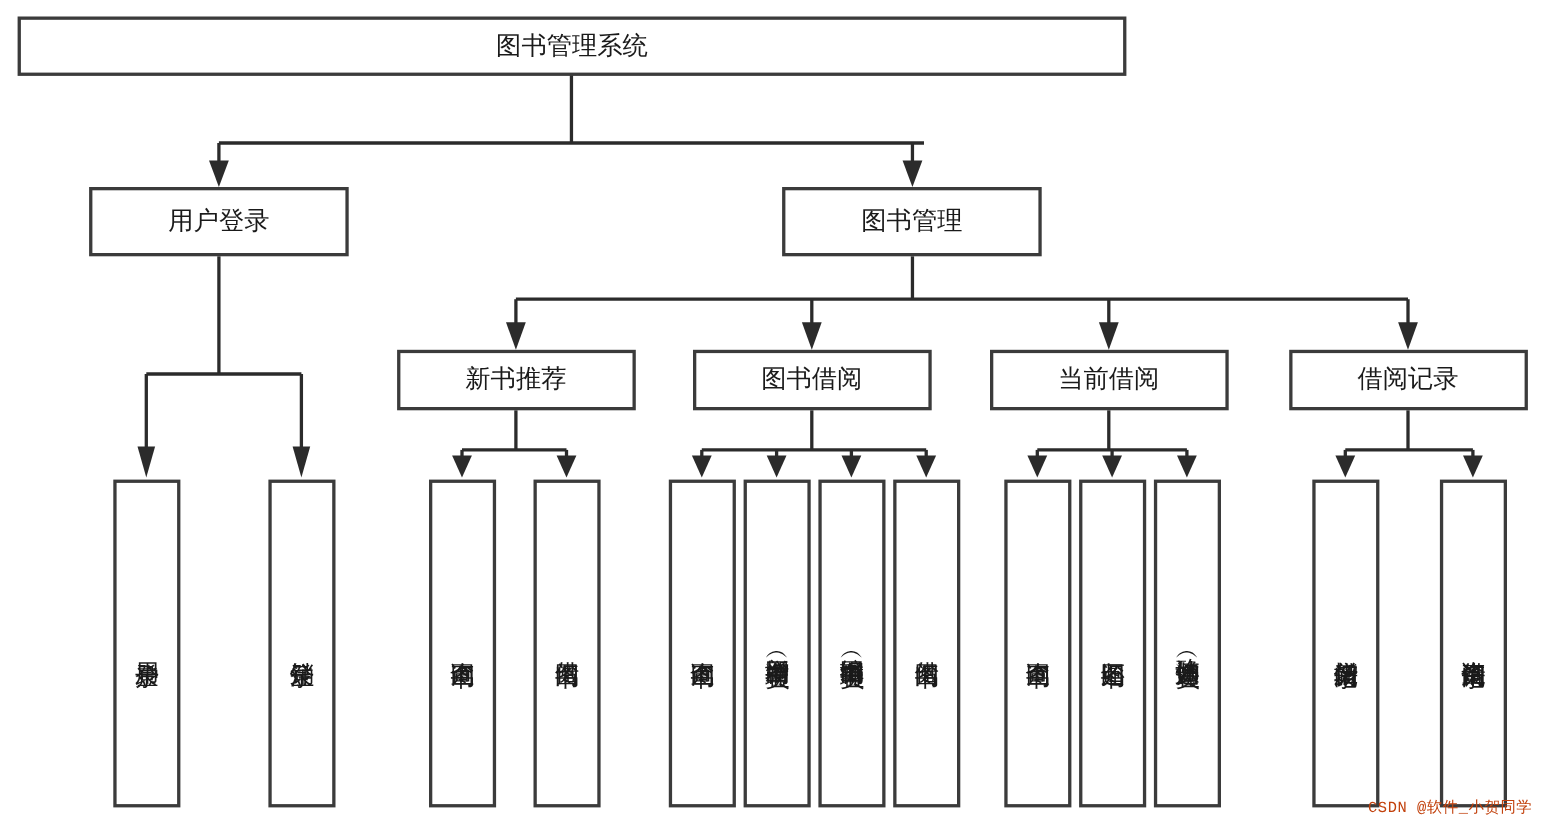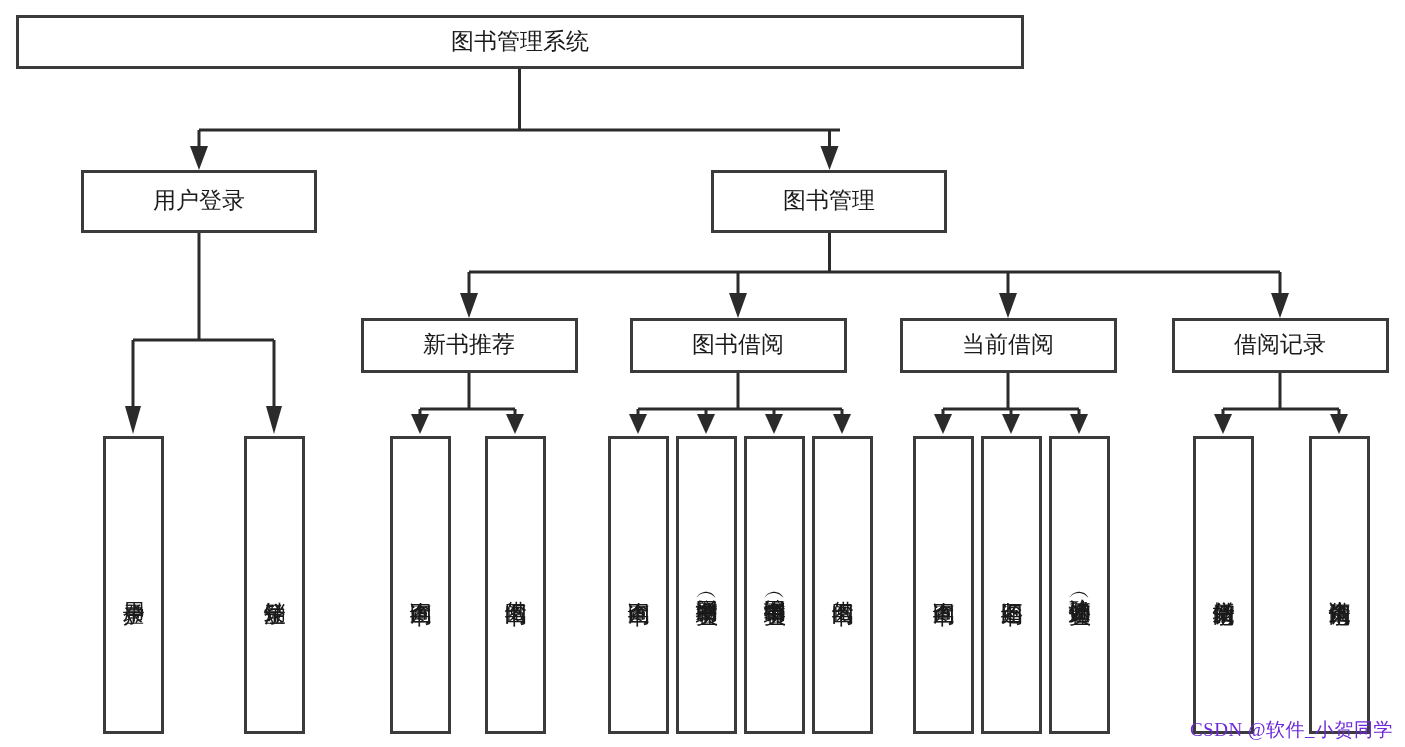--- a/index.html
+++ b/index.html
@@ -47,23 +47,23 @@
     font-family: "Liberation Sans", "DejaVu Sans", sans-serif;
     font-size: 23px;
     fill: #1a1a1a;
     text-anchor: middle;
     dominant-baseline: middle;
   }
   .watermark {
     position: absolute;
     right: 12px;
     bottom: 4px;
-    font-family: Liberation Serif, serif;
-    font-size: 19px;
-    color: #6d28d9;
+    font-family: Liberation Mono, monospace;
+    font-size: 14px;
+    color: #c2410c;
     white-space: nowrap;
     letter-spacing: 0.5px;
     pointer-events: none;
   }
   
   .leaf-text-layer {
     position: absolute;
     left: 0;
     top: 0;
     width: 1405px;

